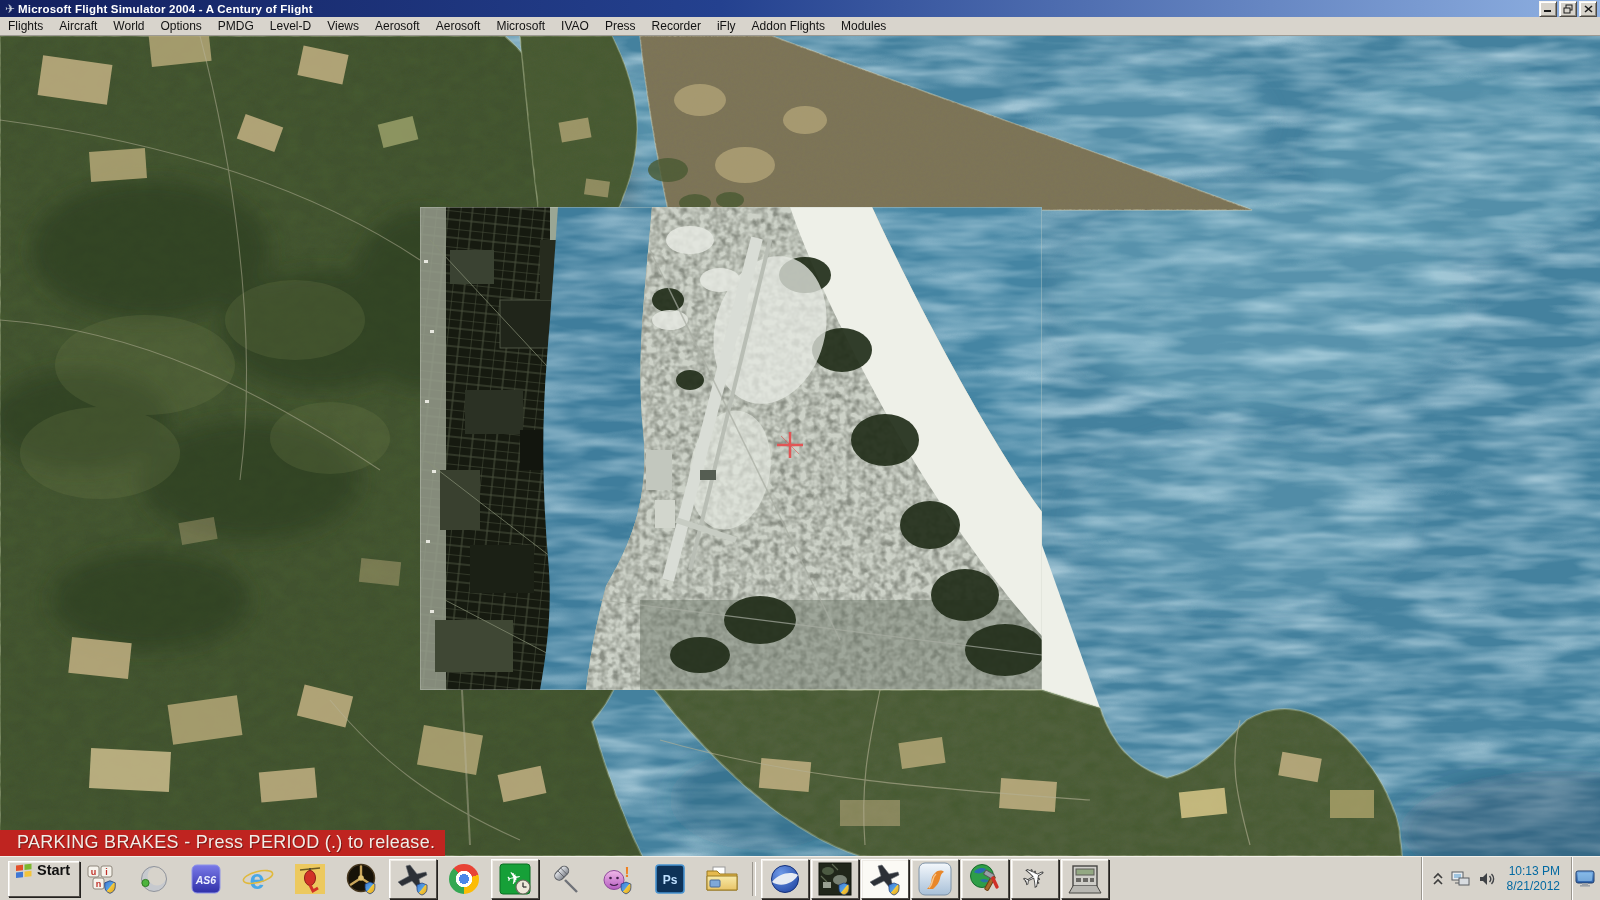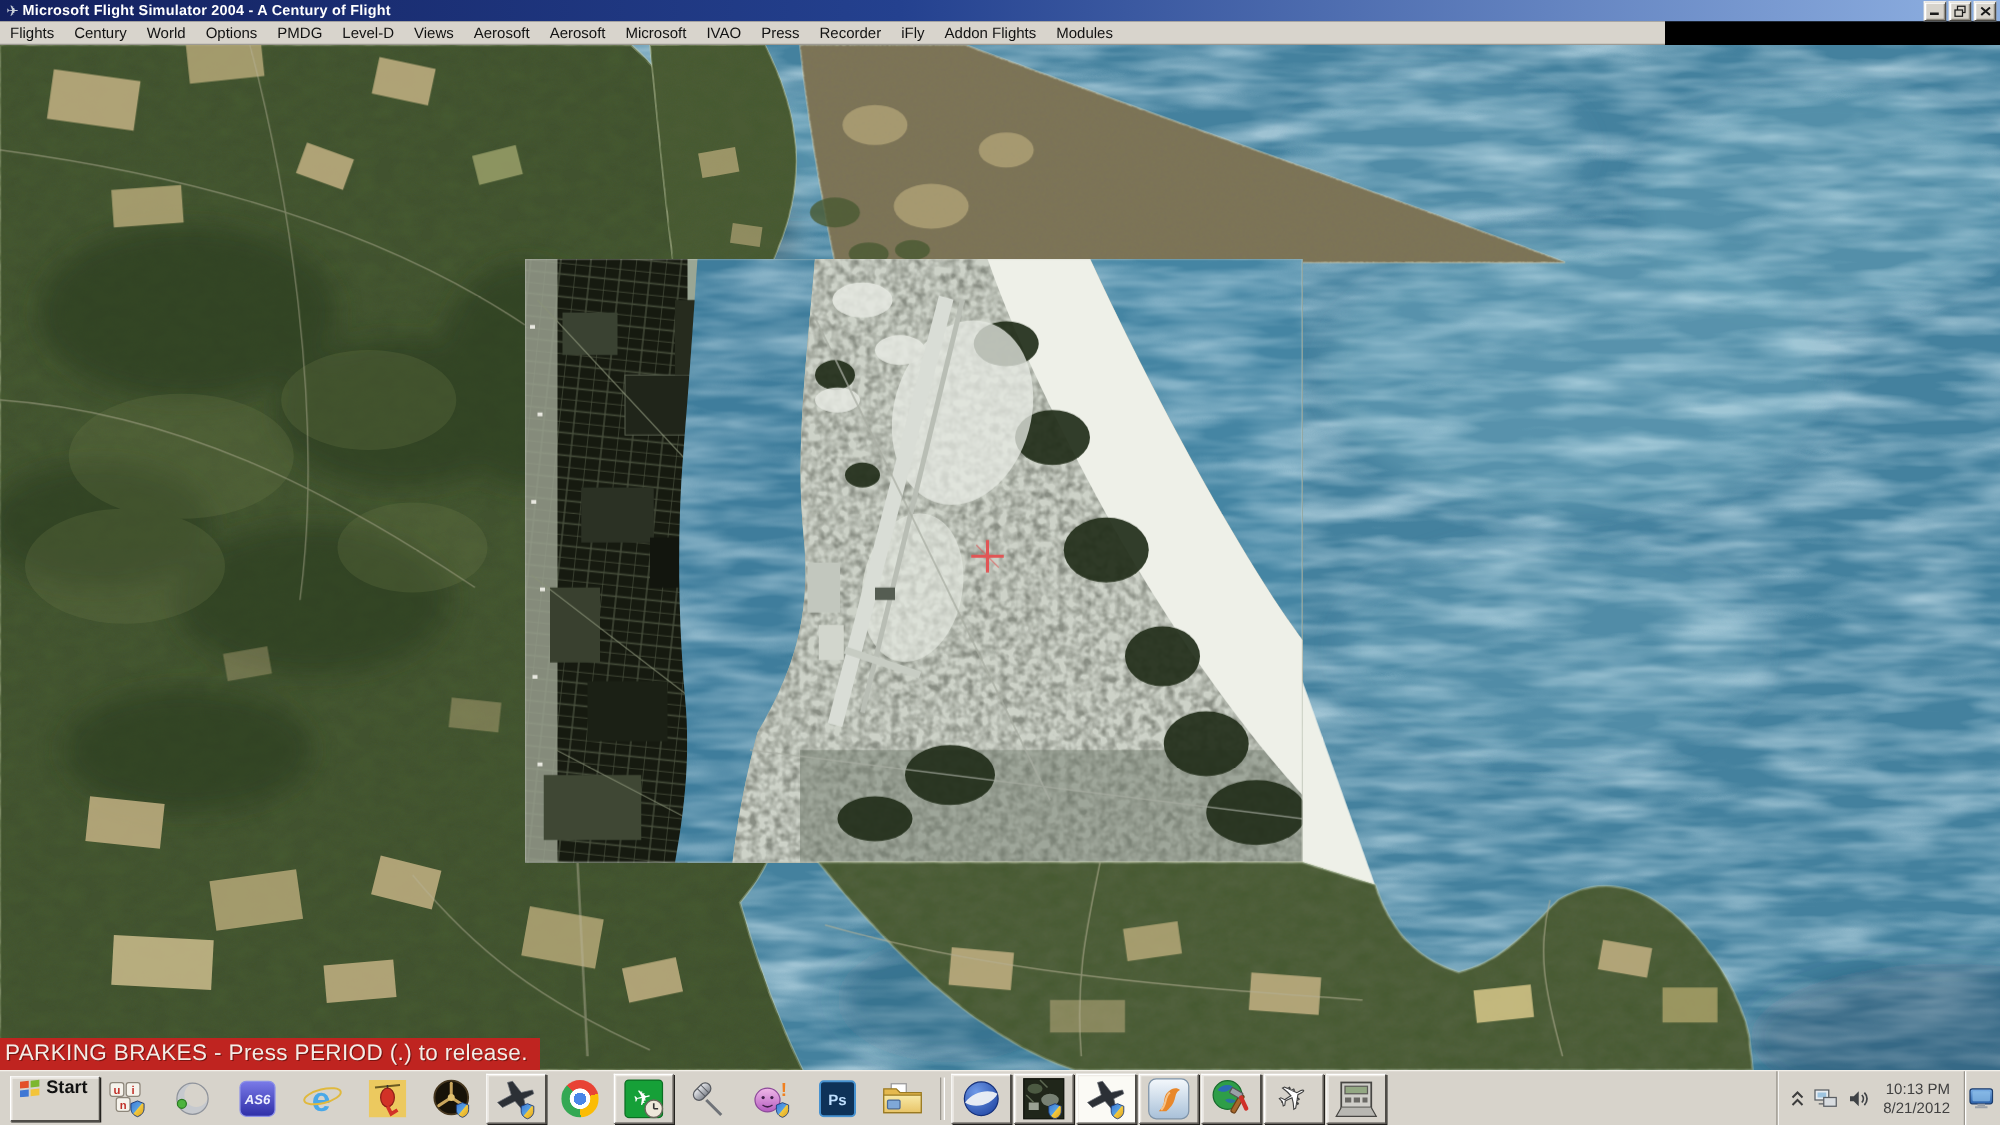--- a/index.html
+++ b/index.html
@@ -9,29 +9,29 @@
   
   .titlebar{position:absolute;top:0;left:0;width:1600px;height:17px;
     background:linear-gradient(90deg,#13205e 0%,#24418f 45%,#8fb1e2 100%);
     display:flex;align-items:center;padding:0 3px;box-sizing:border-box;color:#fff;}
   .title-text{font-size:11.5px;font-weight:bold;margin-left:0;letter-spacing:.2px;white-space:nowrap;}
   .wbtns{margin-left:auto;display:flex;gap:2px;}
   .wbtn{width:16px;height:14px;background:#d7d3cb;display:flex;align-items:center;justify-content:center;
     border:1px solid;border-color:#f7f5f0 #4e4b46 #4e4b46 #f7f5f0;box-shadow:inset 1px 1px 0 #fff, inset -1px -1px 0 #8e8a81;}
 
   
-  .menubar{position:absolute;top:17px;left:0;width:1332px;height:19px;background:#d8d4cc;
+  .menubar{position:absolute;top:17px;left:0;width:1600px;height:19px;background:#d8d4cc;
     display:flex;align-items:center;font-size:12px;color:#121212;box-sizing:border-box;border-bottom:1px solid #9d9a93;}
   .mi{padding:0 8px;cursor:default;}
 
   
   .viewport{position:absolute;top:36px;left:0;width:1600px;height:820px;}
   .viewport svg{display:block;}
   .msgbar{position:absolute;top:830px;left:0;height:25px;background:#bf2420;color:#f3ece6;
-    font-size:18px;display:flex;align-items:center;padding:0 10px 1px 4px;white-space:nowrap;
+    font-size:18px;display:flex;align-items:center;padding:0 10px 1px 17px;white-space:nowrap;
     letter-spacing:.3px;text-shadow:1px 1px 0 #7a1512;}
 
   
   .taskbar{position:absolute;top:856px;left:0;width:1600px;height:44px;background:#d7d3cb;
     border-top:1px solid #f2efe9;box-sizing:border-box;display:flex;align-items:center;padding:0 2px;}
   .start{height:36px;margin-left:6px;display:flex;align-items:flex-start;gap:4px;padding:0 9px 0 6px;
     background:#d7d3cb;border:1px solid;border-color:#fff #4e4b46 #4e4b46 #fff;
     box-shadow:1px 1px 0 #24221f, inset 1px 1px 0 #efece6;font-weight:bold;font-size:14.5px;color:#111;
     font-family:"Liberation Sans",sans-serif;cursor:pointer;}
   .ql{width:36px;height:36px;display:flex;align-items:center;justify-content:center;margin:0 8px;cursor:pointer;}
@@ -39,21 +39,21 @@
   .app{width:46px;height:38px;margin:0 1px;display:flex;align-items:center;justify-content:center;
     background:#d7d3cb;border:1px solid;border-color:#fff #4e4b46 #4e4b46 #fff;
     box-shadow:1px 1px 0 #24221f, inset 1px 1px 0 #efece6;cursor:pointer;}
   .app.active{background:#fbfaf5;}
   .tb-divider{width:2px;height:34px;border-left:1px solid #9a968e;border-right:1px solid #fff;margin:0 4px;}
   .chrome{width:30px;height:30px;border-radius:50%;
     background:radial-gradient(circle,#4a86e8 0 5px,#fff 5px 8px,rgba(0,0,0,0) 8.5px),
                conic-gradient(from -45deg,#e84335 0 33%,#fbbc05 0 62%,#34a853 0 100%);}
   .tray{margin-left:auto;height:100%;display:flex;align-items:center;gap:7px;
     border-left:1px solid #9a968e;box-shadow:inset 1px 0 0 #fff;padding-left:10px;}
-  .clock{text-align:right;font-size:12px;line-height:14.5px;color:#404040;margin:0 4px;}
+  .clock{text-align:right;font-size:12px;line-height:14.5px;color:#0369a1;margin:0 4px;}
   .sd{height:100%;display:flex;align-items:center;justify-content:center;width:26px;
     border-left:1px solid #9a968e;box-shadow:inset 1px 0 0 #fff;cursor:pointer;}
 </style>
 </head>
 <body>
 
 <div class="titlebar">
   <svg width="15" height="13">
     <text x="7" y="11" font-size="12" fill="#c9cfd9" text-anchor="middle" font-family="DejaVu Sans">✈</text>
   </svg>
@@ -73,21 +73,21 @@
     <div class="wbtn">
       <svg width="9" height="8">
           <path d="M1,1 L8,7 M8,1 L1,7" stroke="#1a1a1a" stroke-width="1.6"></path>
         </svg>
     </div>
   </div>
 </div>
 
 <nav class="menubar">
   <span class="mi">Flights</span>
-  <span class="mi">Century</span>
+  <span class="mi">Aircraft</span>
   <span class="mi">World</span>
   <span class="mi">Options</span>
   <span class="mi">PMDG</span>
   <span class="mi">Level-D</span>
   <span class="mi">Views</span>
   <span class="mi">Aerosoft</span>
   <span class="mi">Aerosoft</span>
   <span class="mi">Microsoft</span>
   <span class="mi">IVAO</span>
   <span class="mi">Press</span>

